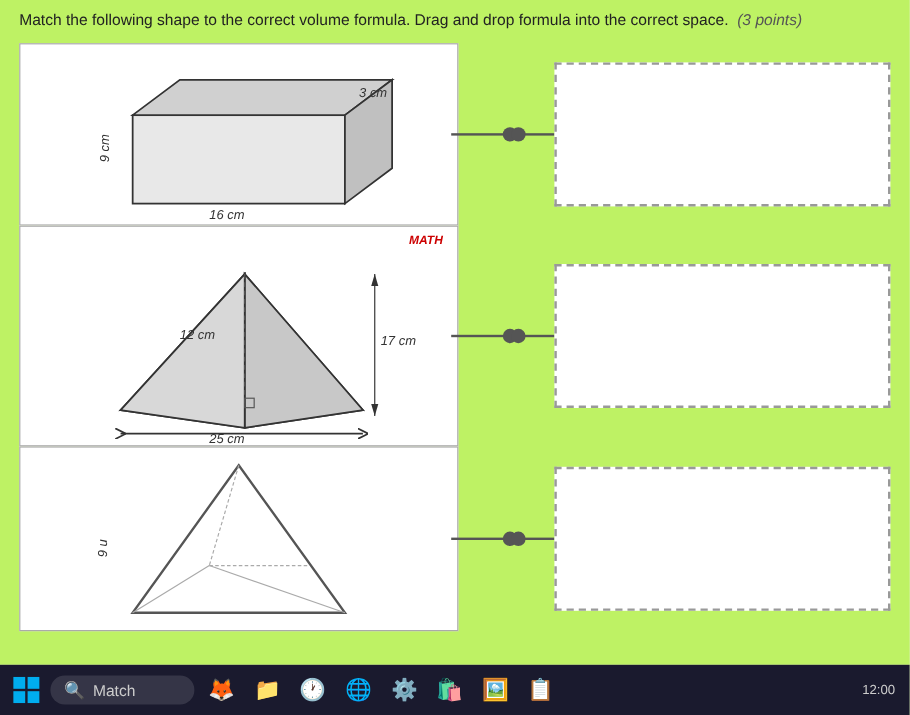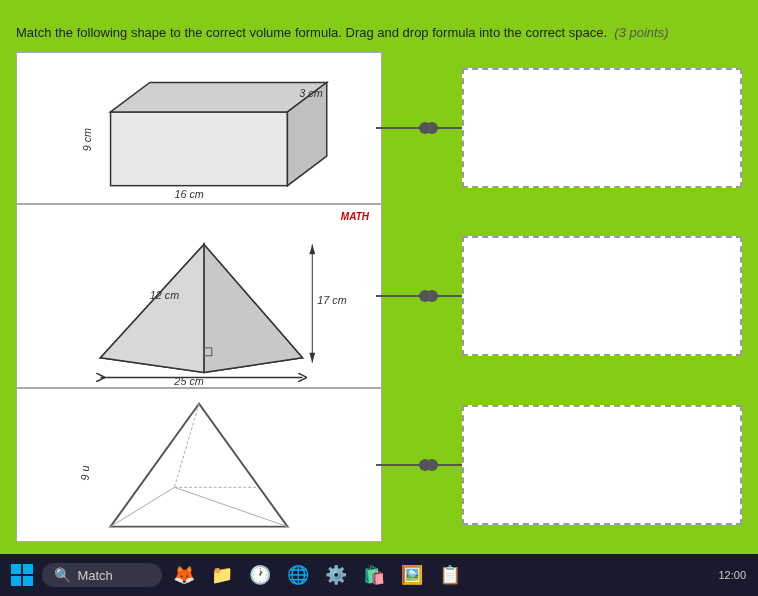--- a/index.html
+++ b/index.html
@@ -7,25 +7,25 @@
       width: 758px;
       height: 596px;
       background: #f0f0f0;
       font-family: Arial, sans-serif;
       overflow: hidden;
       position: relative;
     }
 
     
     .main-content {
-      background: #84cc16;
+      background: #bef264;
       width: 758px;
       height: 554px;
       position: relative;
-      padding: 24px 16px;
+      padding: 8px 16px;
     }
 
     .instructions {
       font-size: 13px;
       color: #222;
       margin-bottom: 10px;
       line-height: 1.4;
     }
 
     

